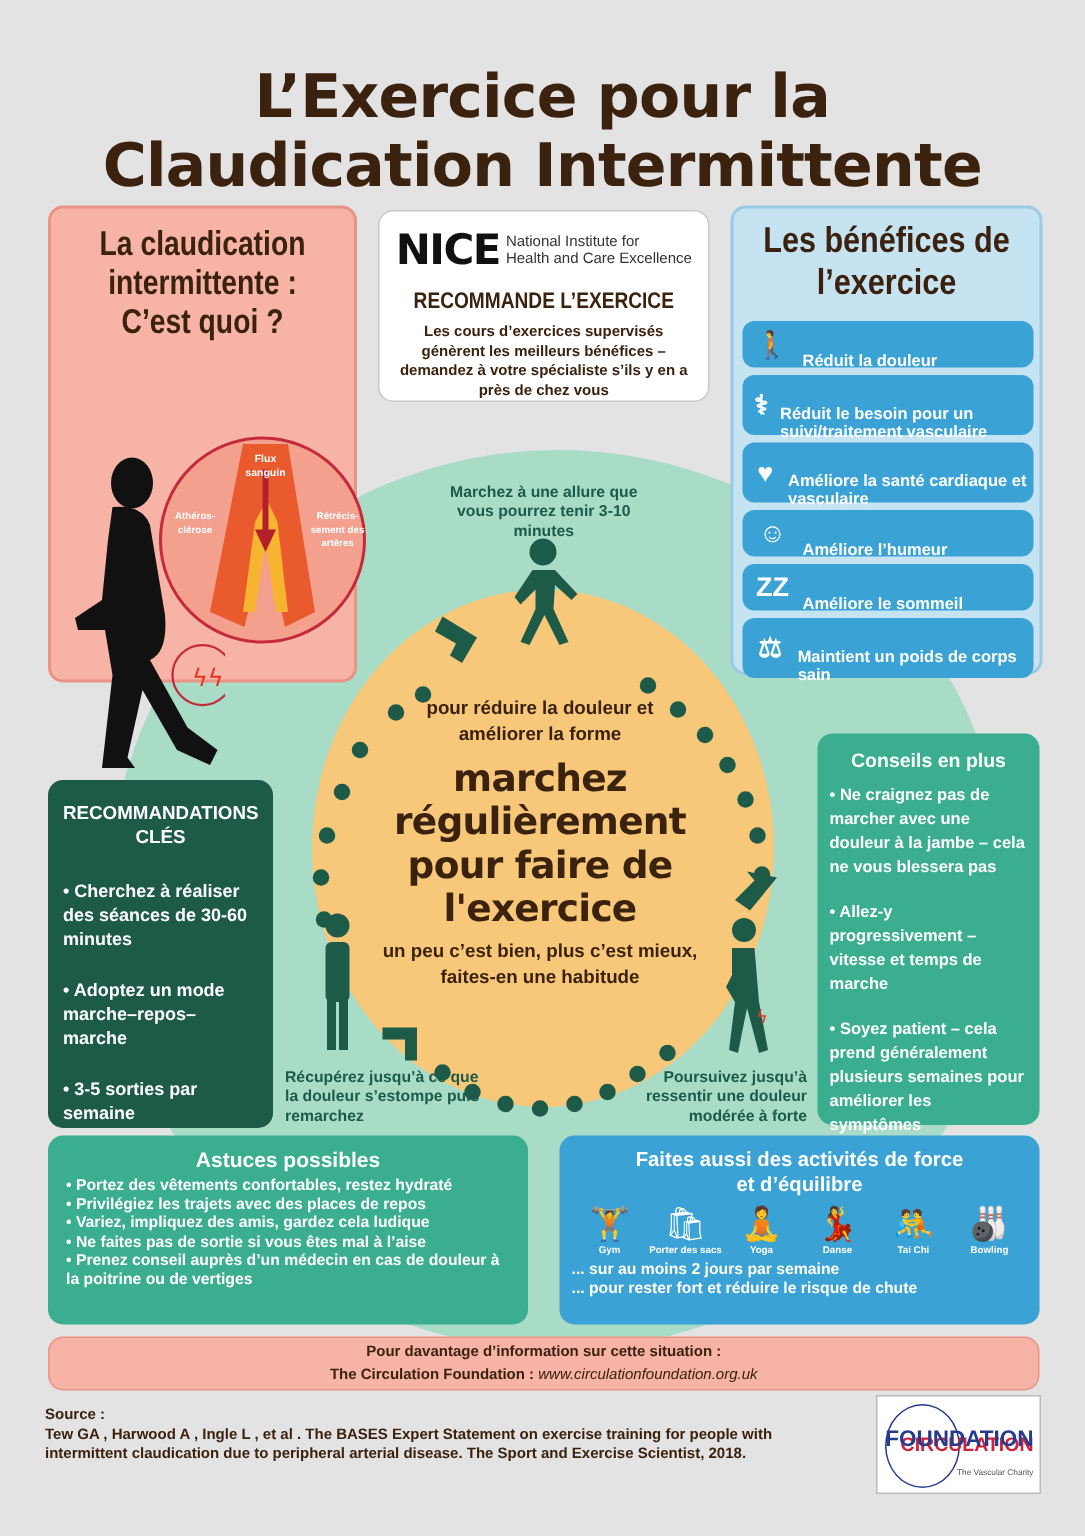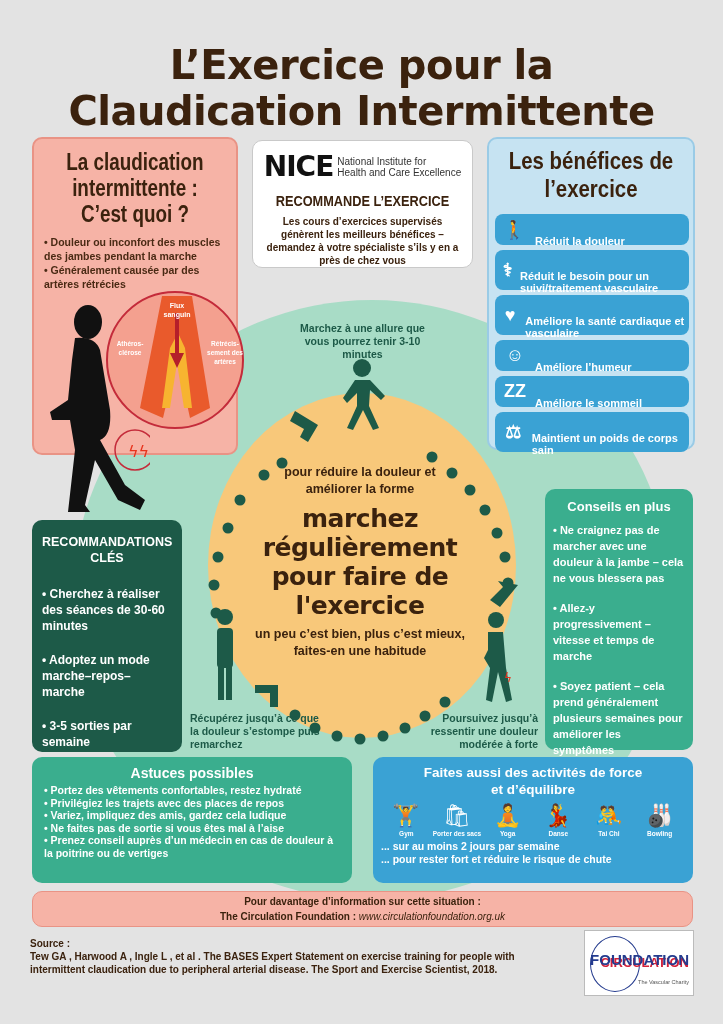--- a/index.html
+++ b/index.html
@@ -76,24 +76,20 @@
 
 <div class="abs bigcircle"></div>
 
 <div class="abs title">
   <div>L’Exercice pour la</div>
   <div>Claudication Intermittente</div>
 </div>
 
 <div class="abs box pink">
   <h2>La claudication intermittente : C’est quoi ?</h2>
-  <ul>
-    <li>Douleur ou inconfort des muscles des jambes pendant la marche</li>
-    <li>Généralement causée par des artères rétrécies</li>
-  </ul>
 </div>
 
 <svg class="abs" style="left:100px;top:288px" width="150" height="150">
   <circle cx="75" cy="72" r="68" fill="#f4a08f" stroke="#c42b3a" stroke-width="2"></circle>
   <path d="M62 8 L92 8 L110 120 L90 130 L77 70 L63 130 L40 120 Z" fill="#e95a2c"></path>
   <path d="M70 60 L78 45 L85 60 L92 120 L84 120 L77 75 L70 120 L62 120 Z" fill="#f7b430"></path>
   <path d="M77 25 L77 70" stroke="#b51f2a" stroke-width="4"></path>
   <polygon points="70,65 84,65 77,80" fill="#b51f2a"></polygon>
   <text x="77" y="20" font-size="7" fill="#fff" text-anchor="middle" font-weight="bold" font-family="Liberation Sans, sans-serif">Flux</text>
   <text x="77" y="29" font-size="7" fill="#fff" text-anchor="middle" font-weight="bold" font-family="Liberation Sans, sans-serif">sanguin</text>

